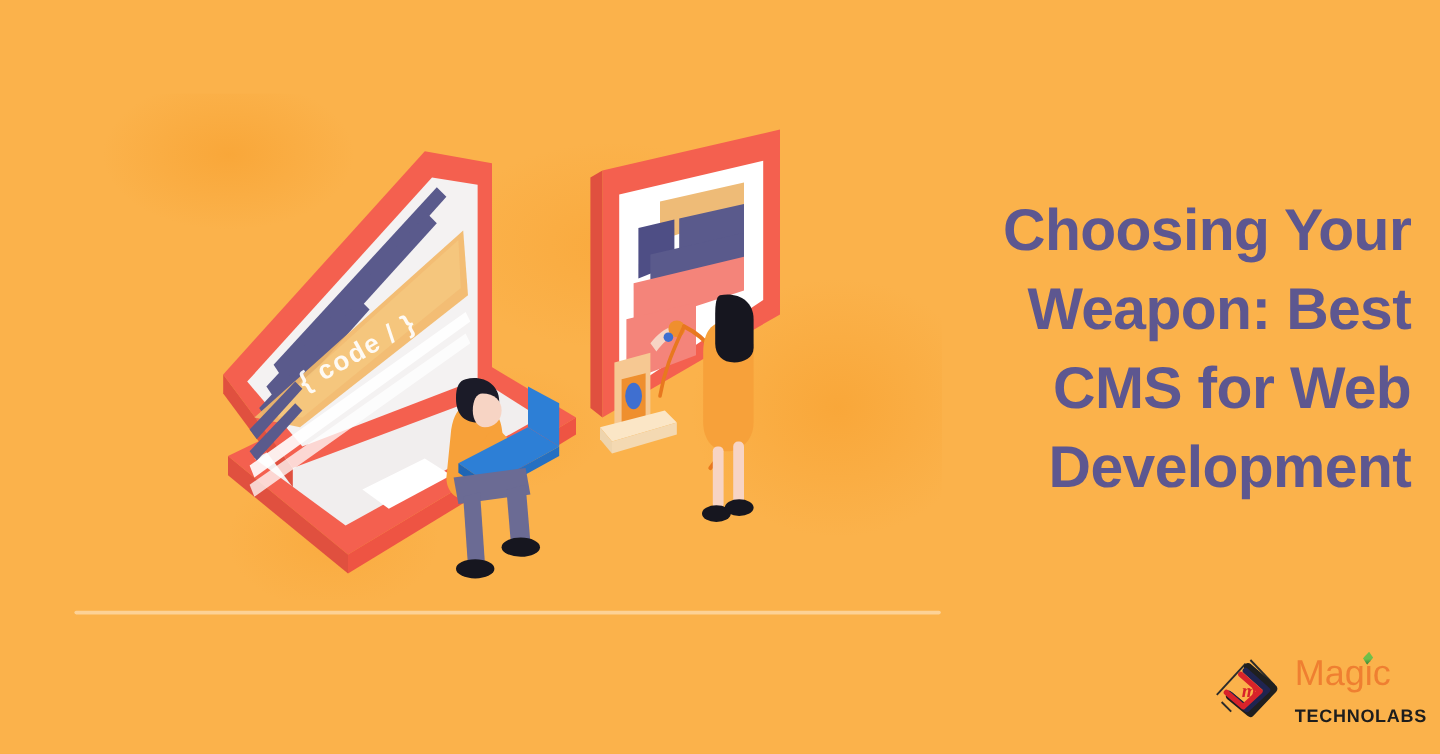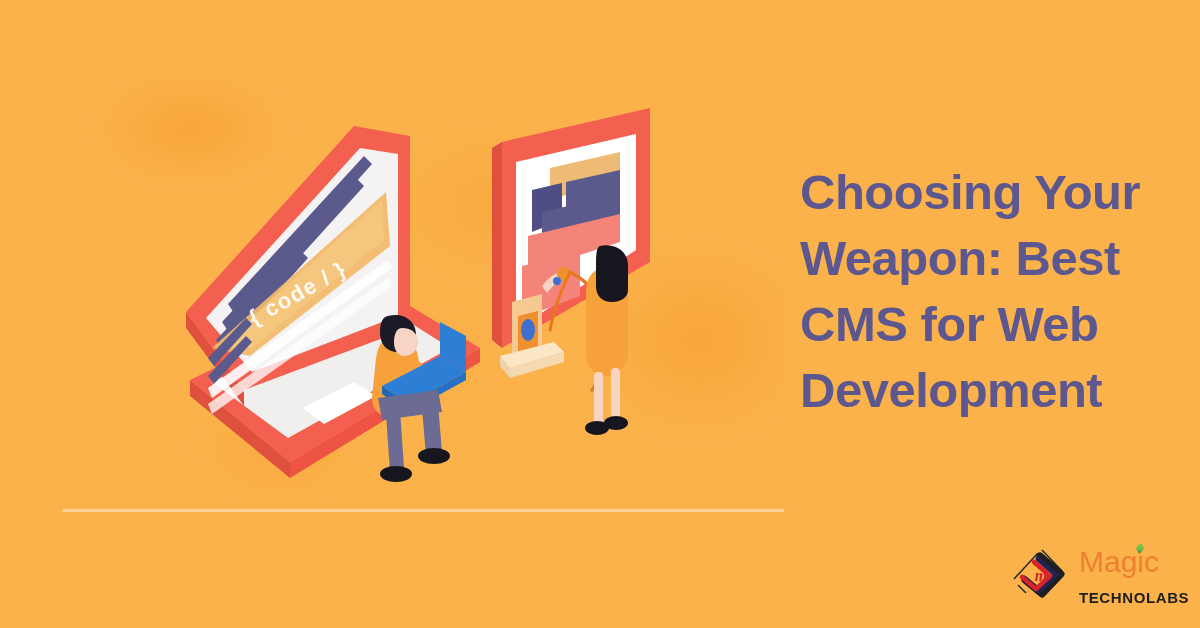--- a/index.html
+++ b/index.html
@@ -58,21 +58,21 @@
     height: 410px;
   }
   .art svg { display: block; width: 100%; height: 100%; }
 
   
   .headline {
     position: absolute;
     left: 800px;
     top: 126px;
     width: 376px;
-    text-align: left;
+    text-align: right;
     color: #5d5790;
     font-family: "Liberation Sans", sans-serif;
     font-weight: bold;
     font-size: 49px;
     line-height: 66px;
     letter-spacing: -0.5px;
     white-space: pre-line;
   }
 
   

